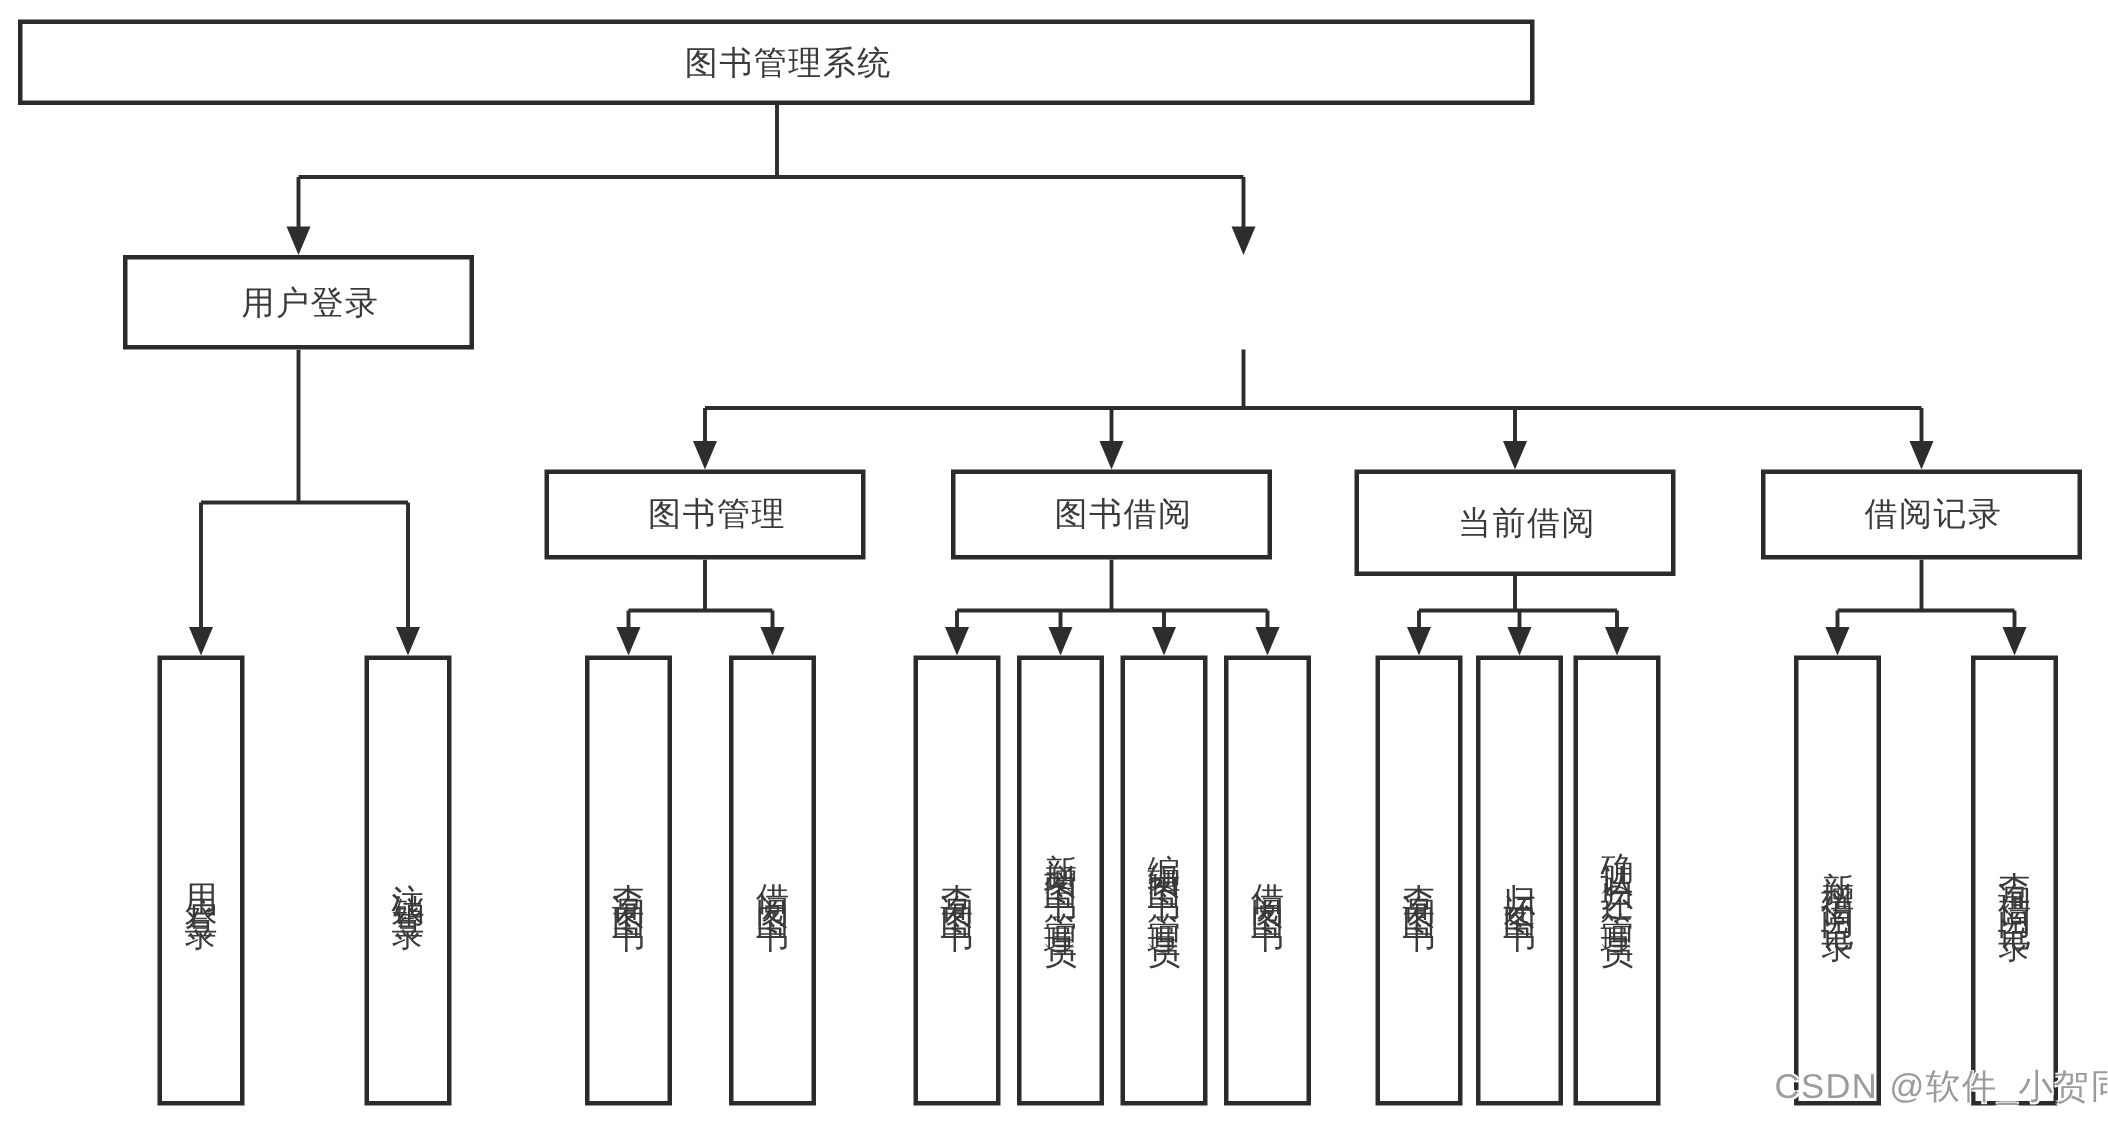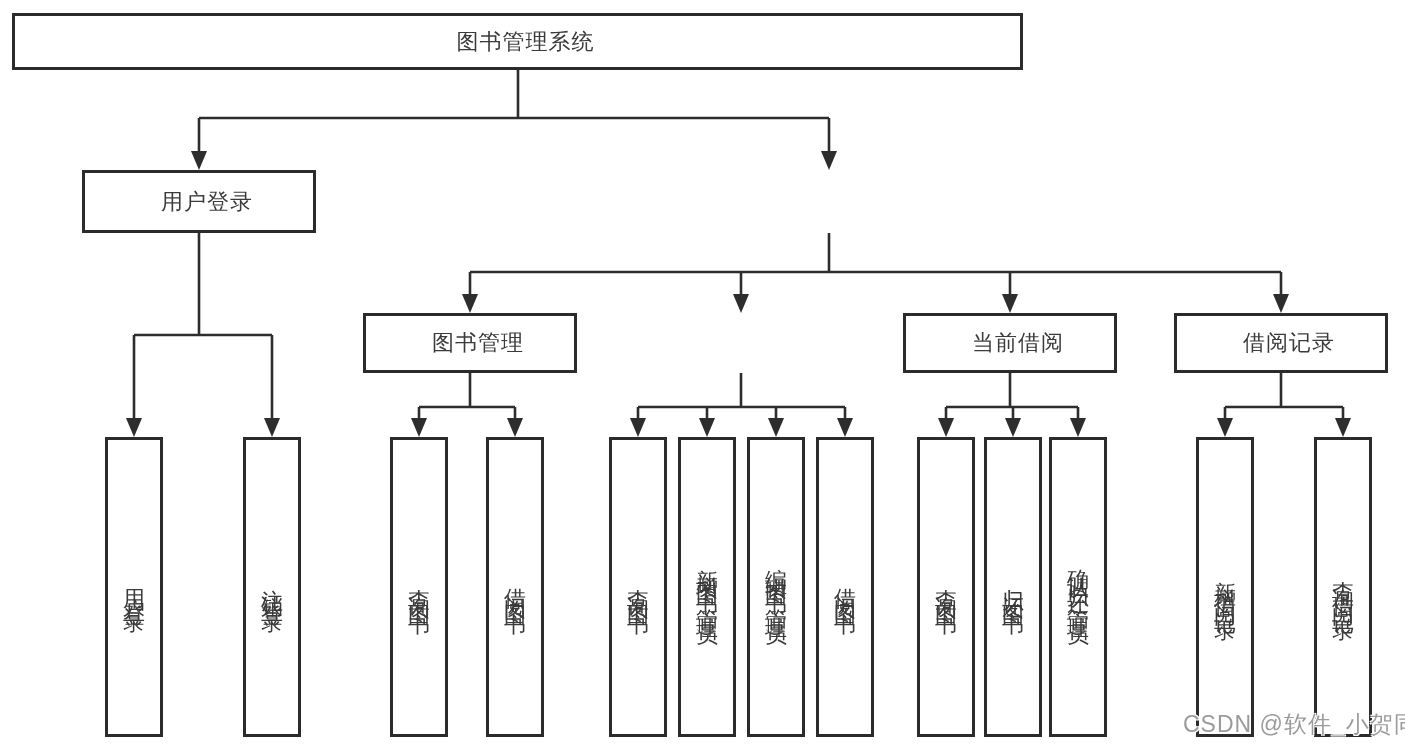--- a/index.html
+++ b/index.html
@@ -114,21 +114,24 @@
     <span>图书管理系统</span>
   </div>
 
   <div class="node" style="left:82px;top:170px;width:234px;height:63px;">
     <span>用户登录</span>
   </div>
 
   <div class="node" style="left:363px;top:313px;width:214px;height:60px;">
     <span>图书管理</span>
   </div>
-  <div class="node" style="left:903px;top:313px;width:214px;height:60px;">
+  <div class="node" style="left:634px;top:313px;width:214px;height:60px;">
+    <span>图书借阅</span>
+  </div>
+  <div class="node" style="left:903px;top:313px;width:214px;height:71px;">
     <span>当前借阅</span>
   </div>
   <div class="node" style="left:1174px;top:313px;width:214px;height:60px;">
     <span>借阅记录</span>
   </div>
 
   <div class="leaf" style="left:105px;top:437px;width:58px;height:300px;">
     <span class="vtext">用户登录</span>
   </div>
   <div class="leaf" style="left:243px;top:437px;width:58px;height:300px;">

